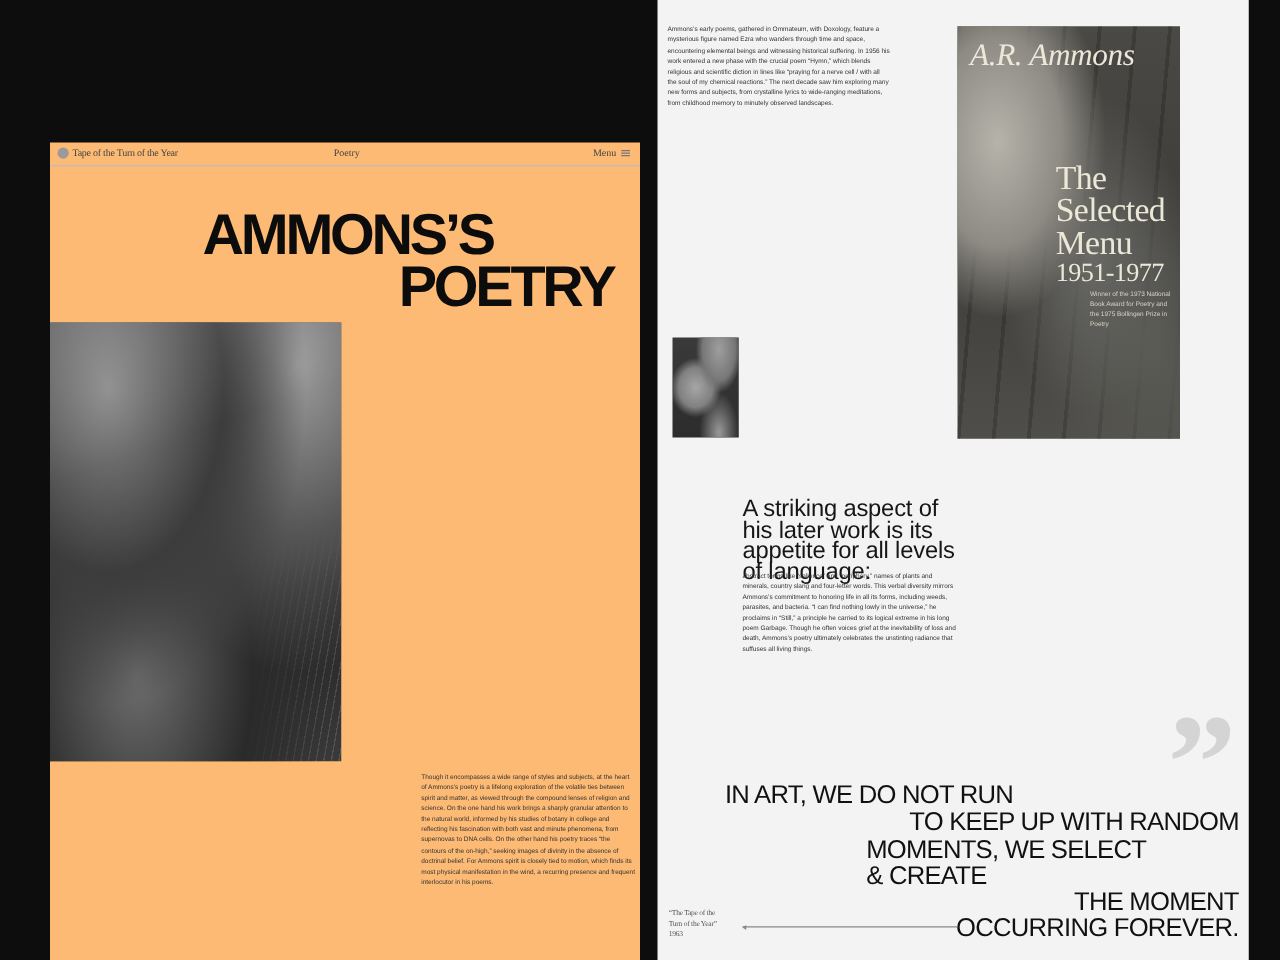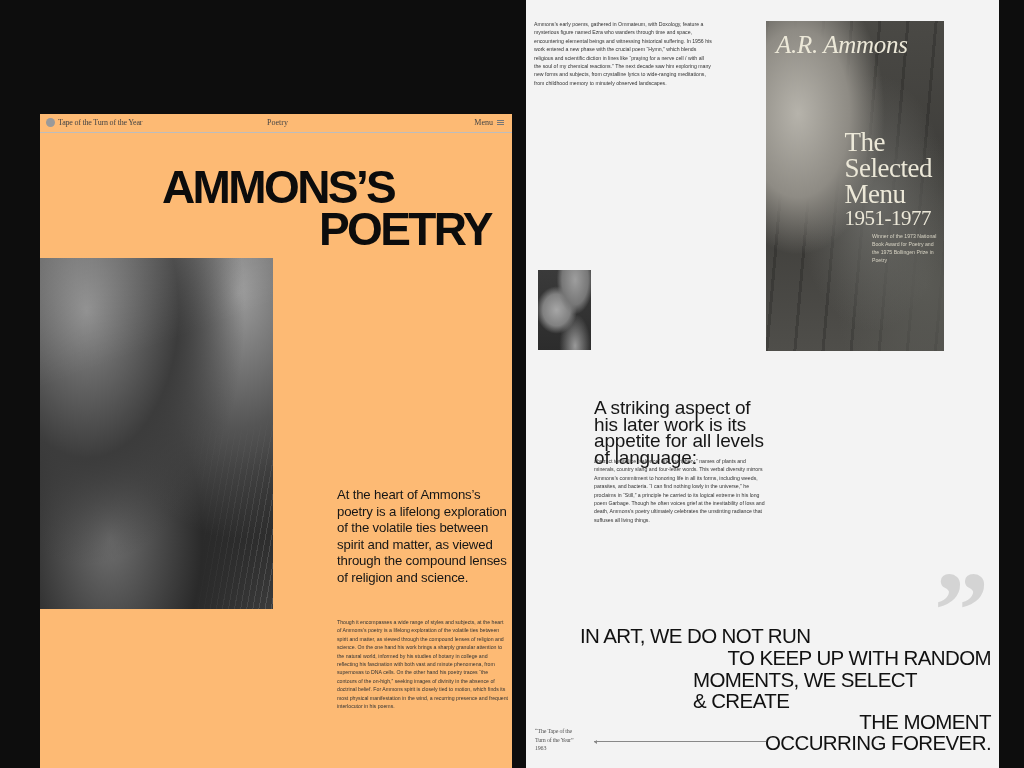--- a/index.html
+++ b/index.html
@@ -144,21 +144,20 @@
     </span>
   </div>
 
   <h1 class="hero-title">
     <span class="l1">AMMONS’S</span>
     <span class="l2">POETRY</span>
   </h1>
 
   <div class="photo-reeds"></div>
 
-  <p class="lead-text">At the heart of Ammons’s poetry is a lifelong exploration of the volatile ties between spirit and matter, as viewed through the compound lenses of religion and science.</p>
   <p class="body-text">Though it encompasses a wide range of styles and subjects, at the heart of Ammons’s poetry is a lifelong exploration of the volatile ties between spirit and matter, as viewed through the compound lenses of religion and science.  On the one hand his work brings a sharply granular attention to the natural world, informed by his studies of botany in college and reflecting his fascination with both vast and minute phenomena, from supernovas to DNA cells.  On the other hand his poetry traces “the contours of the on-high,” seeking images of divinity in the absence of doctrinal belief.  For Ammons spirit is closely tied to motion, which finds its most physical manifestation in the wind, a recurring presence and frequent interlocutor in his poems.</p>
 </div>
 
 <div class="right-panel">
   <p class="intro-text">Ammons’s early poems, gathered in Ommateum, with Doxology, feature a mysterious figure named Ezra who wanders through time and space, encountering elemental beings and witnessing historical suffering.  In 1956 his work entered a new phase with the crucial poem “Hymn,” which blends religious and scientific diction in lines like “praying for a nerve cell / with all the soul of my chemical reactions.”  The next decade saw him exploring many new forms and subjects, from crystalline lyrics to wide-ranging meditations, from childhood memory to minutely observed landscapes.</p>
 
   <div class="book-cover">
     <div class="cover-author">A.R. Ammons</div>
     <div class="cover-title">
       <span>The</span>

